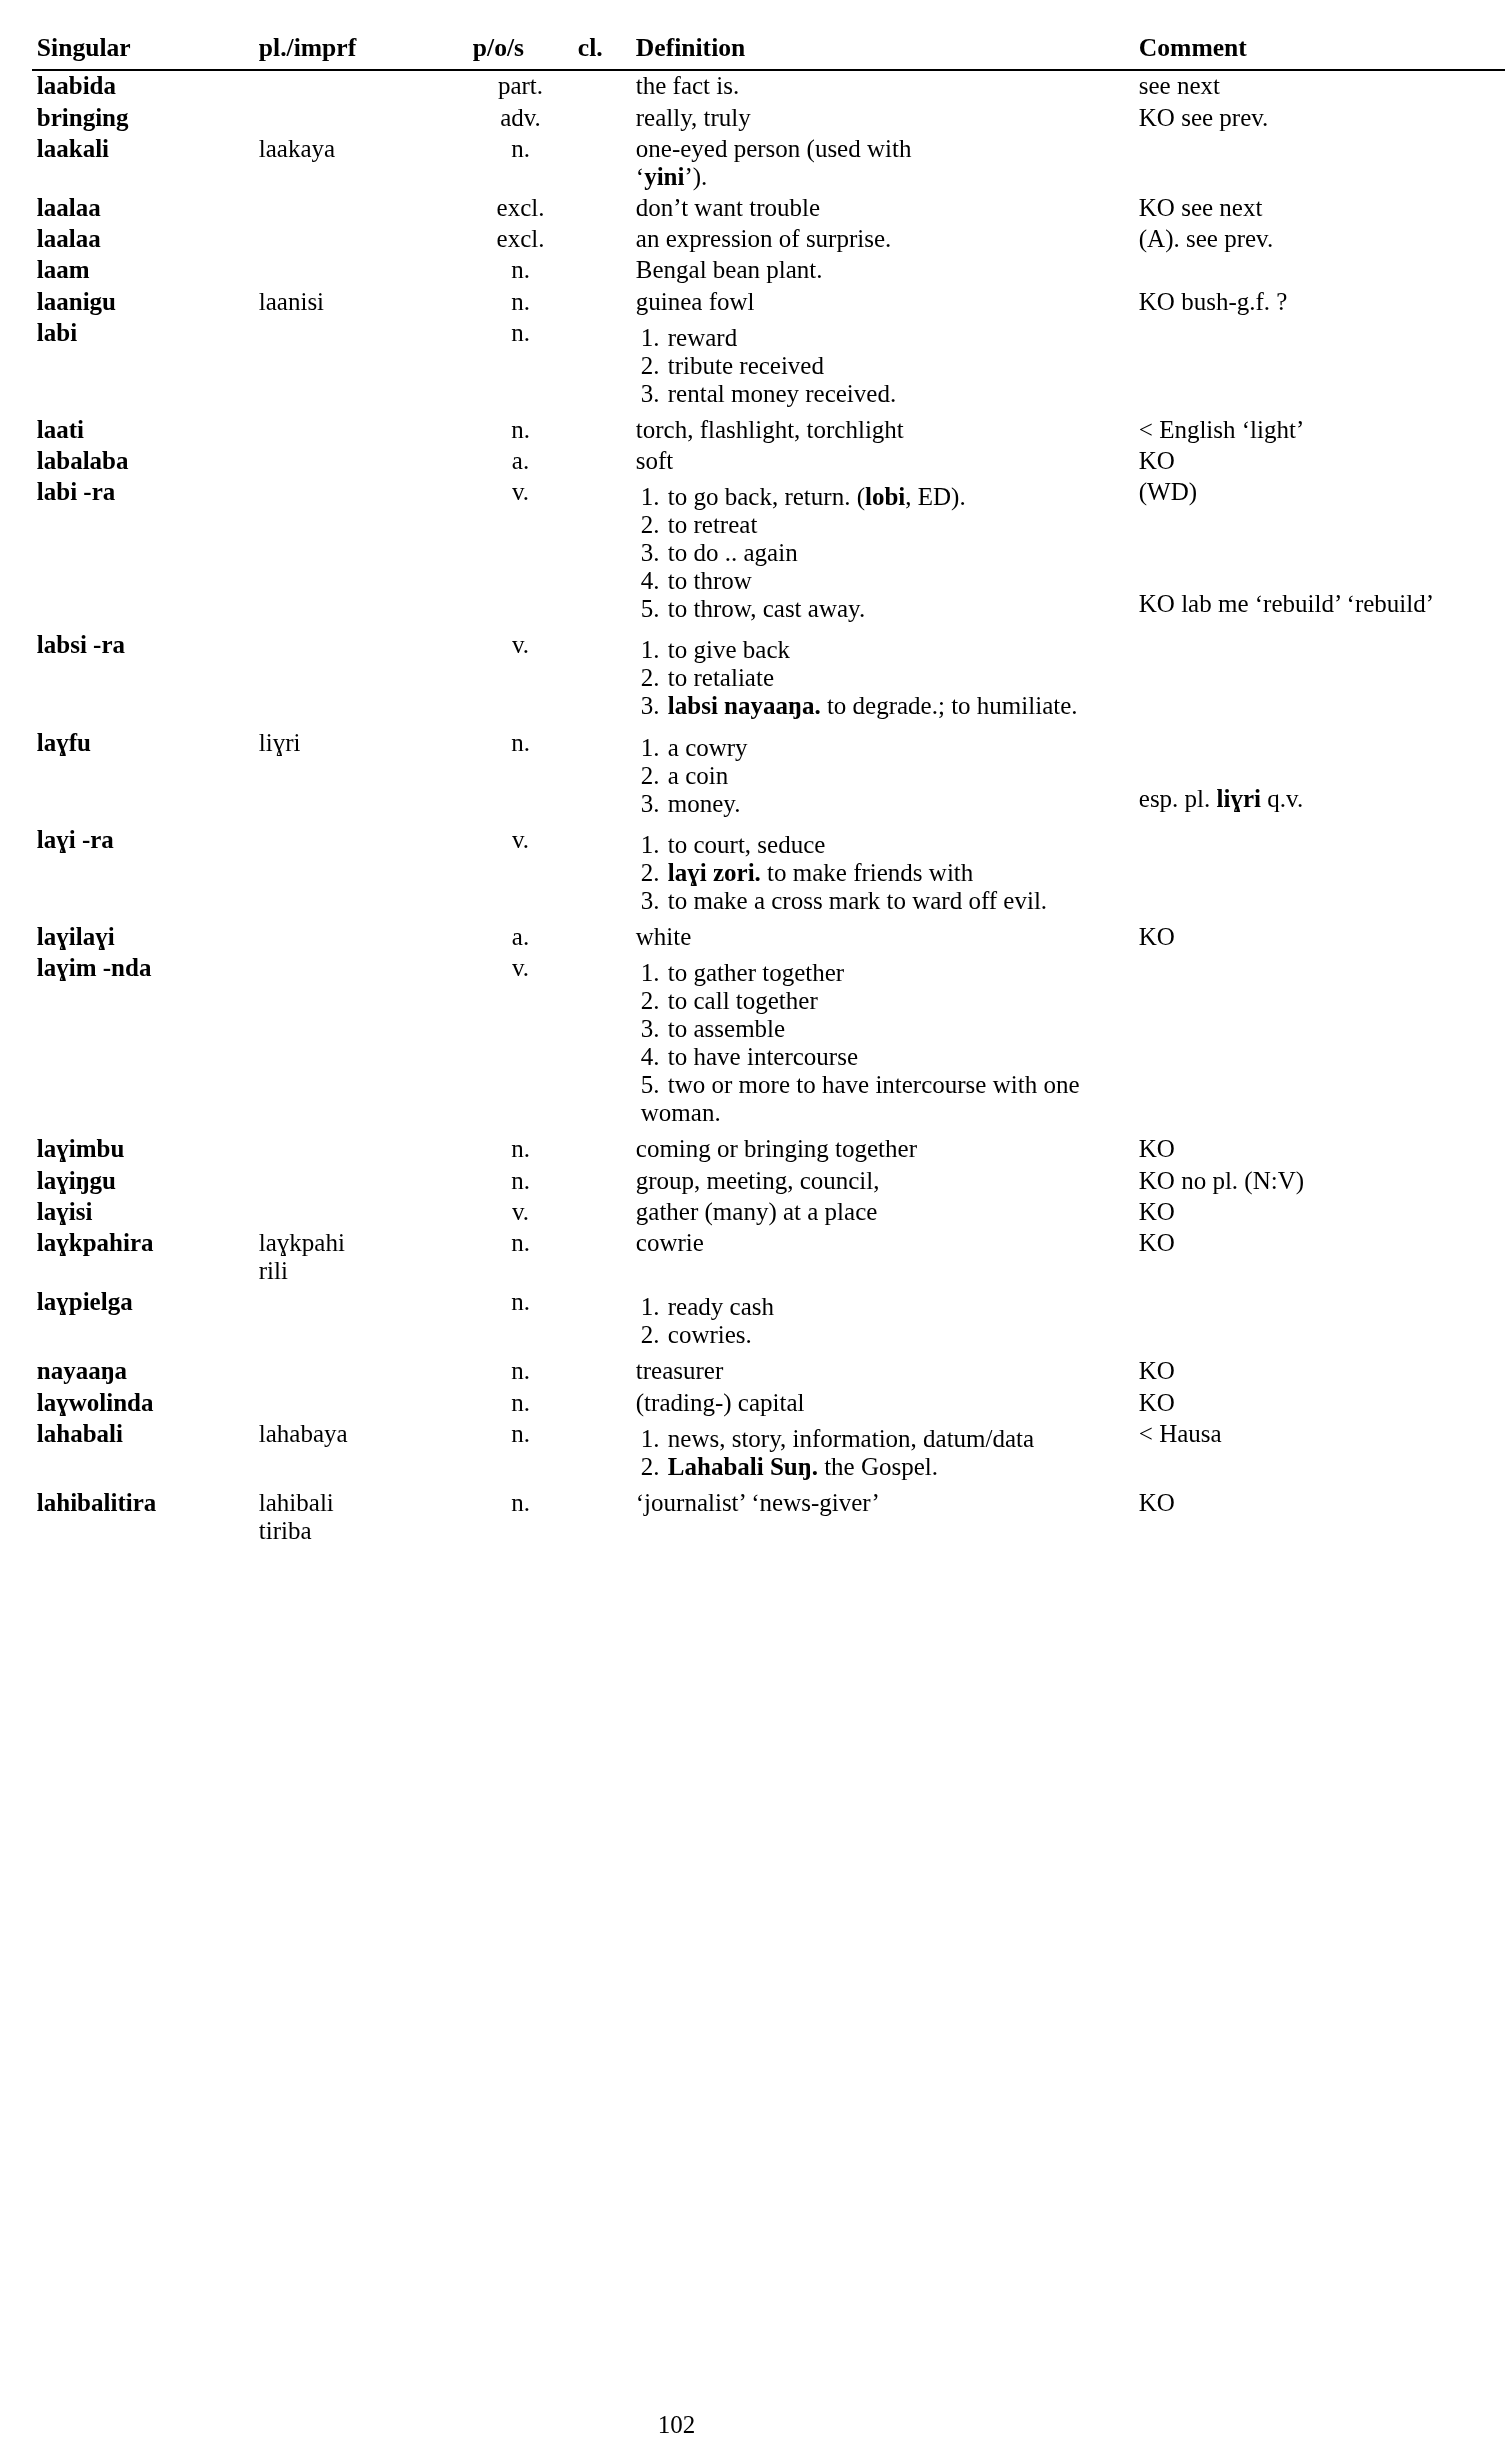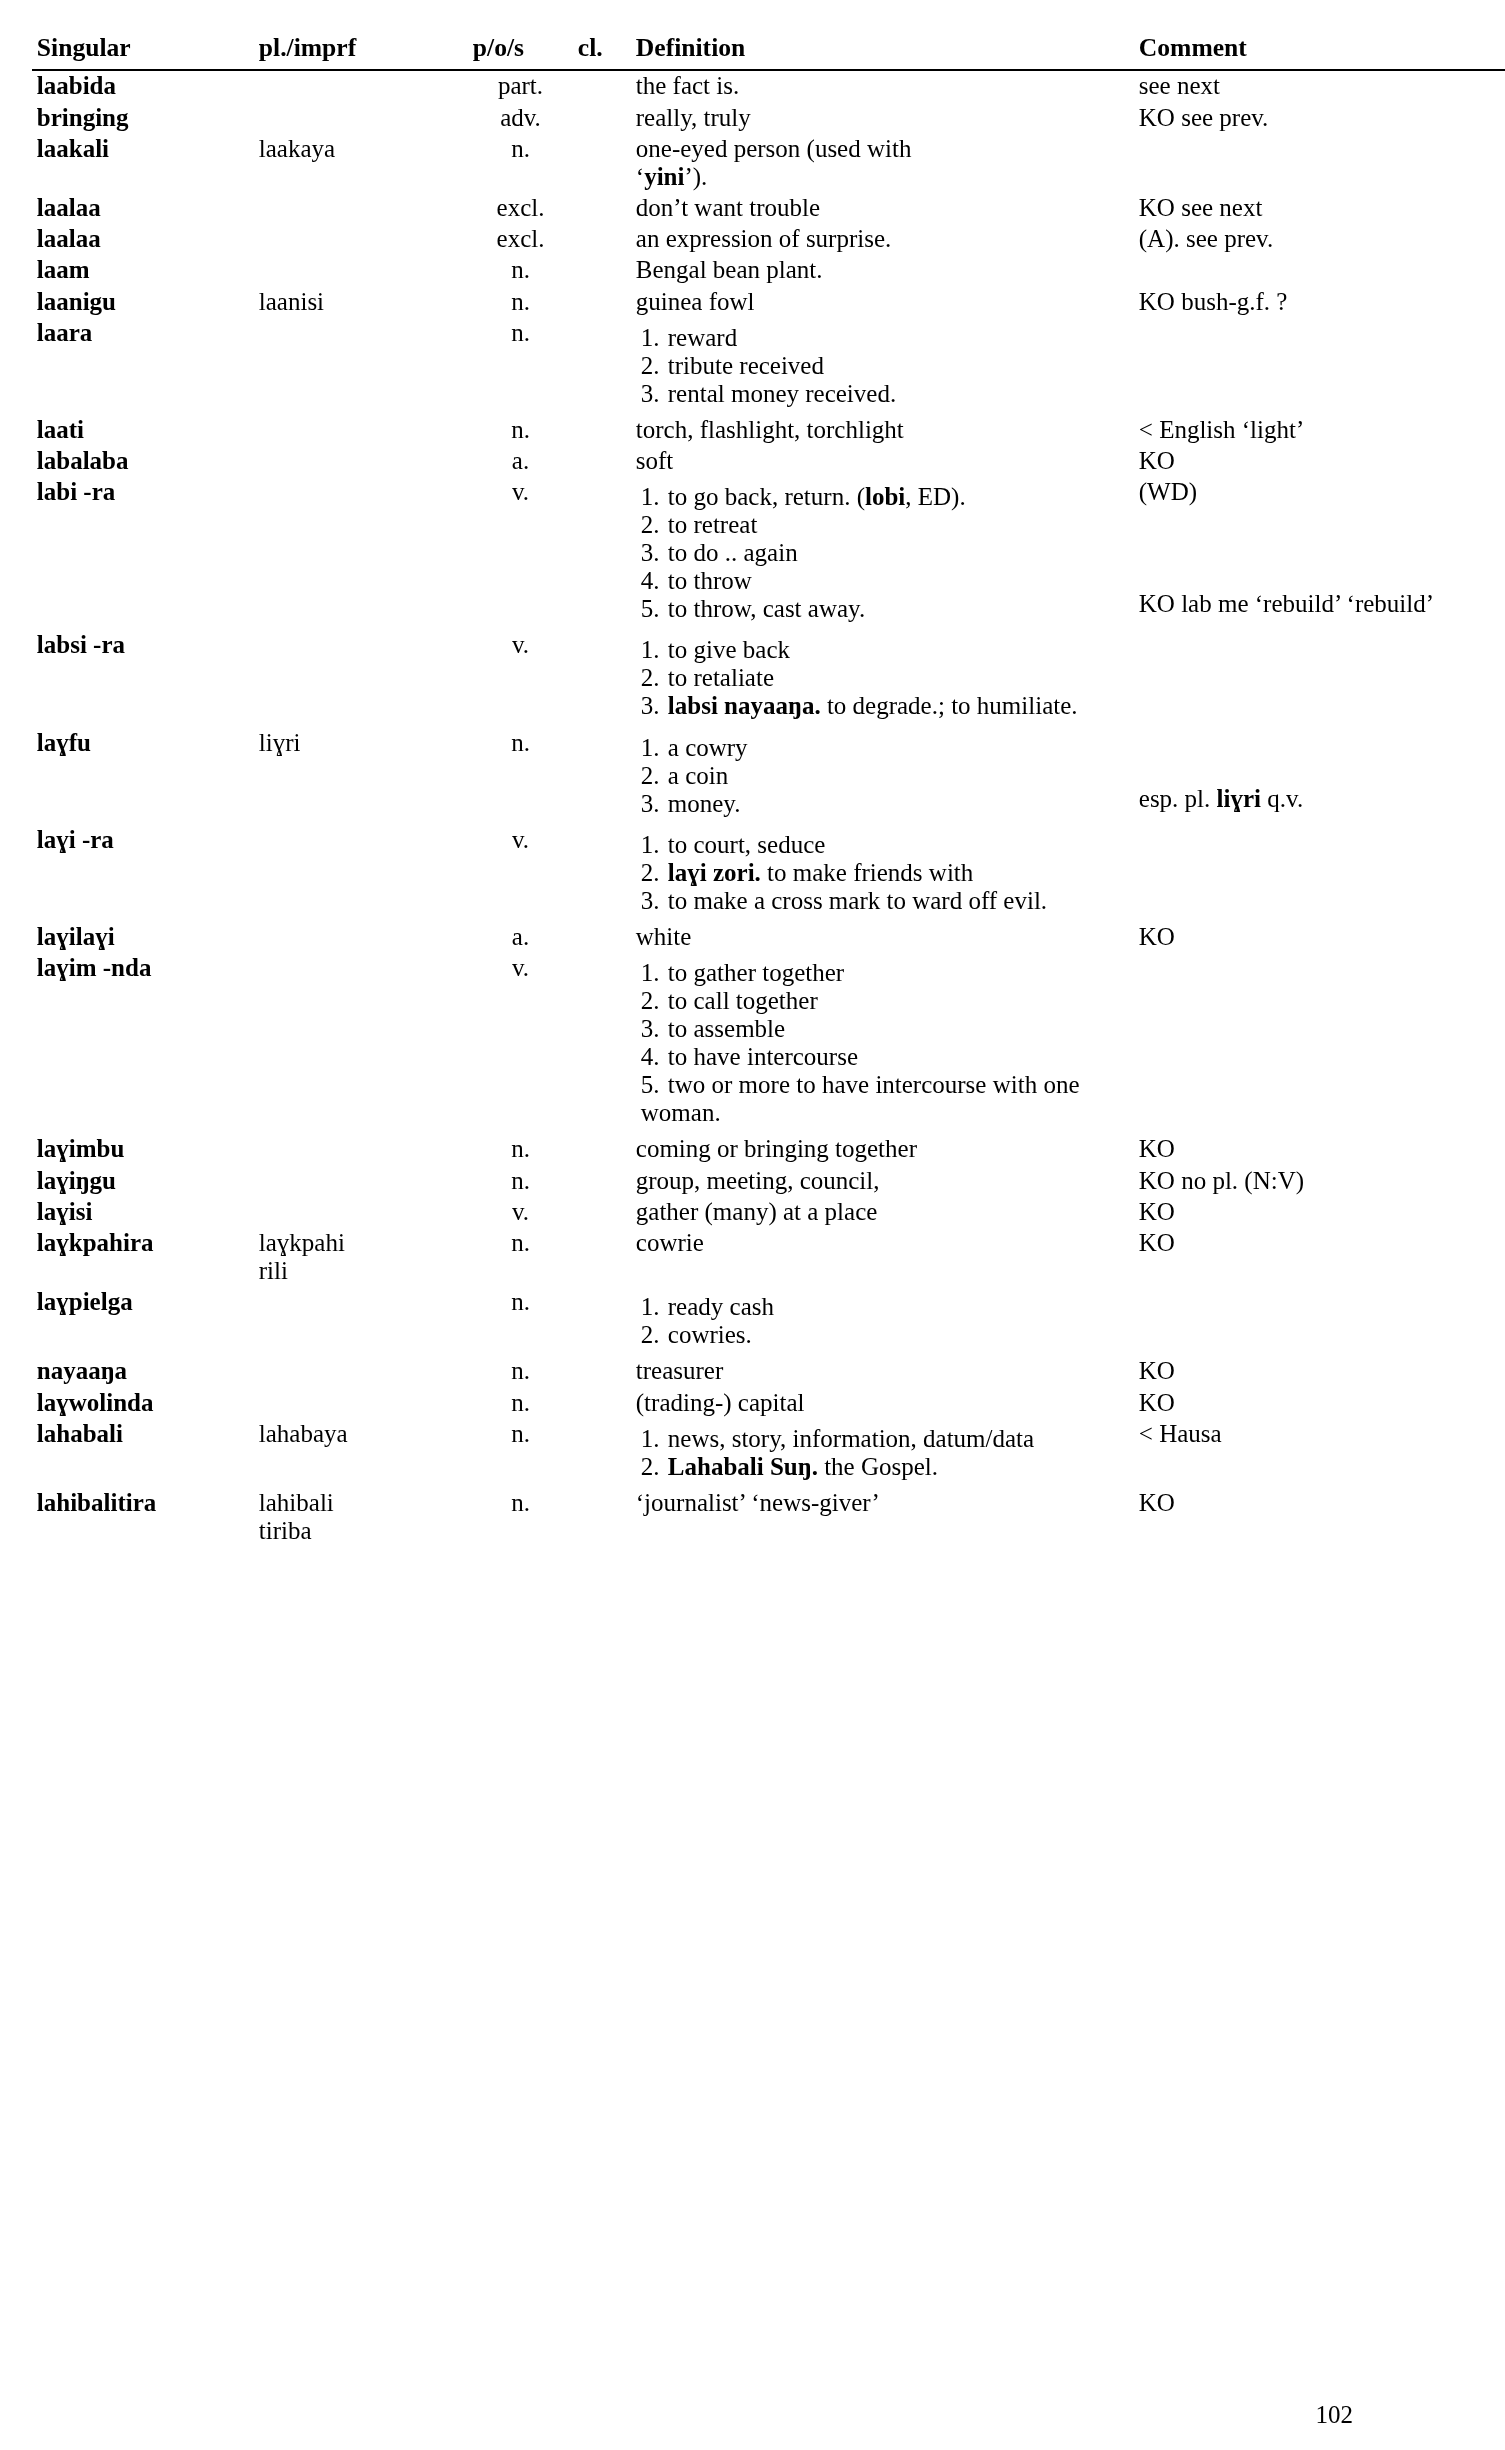--- a/index.html
+++ b/index.html
@@ -74,24 +74,24 @@
   }
   .sense-line {
     display: block;
   }
   b.bold { font-weight: bold; }
   .cont {
     font-weight: normal;
   }
   .folio {
     position: absolute;
-    bottom: 21px;
+    bottom: 11px;
     left: 0;
     width: 100%;
-    text-align: right;
+    text-align: center;
     font-size: 25px;
     font-family: "Liberation Serif", "DejaVu Serif", serif;
   }
   .com-wrap { white-space: nowrap; }
 </style>
 </head>
 <body>
 
 <div class="page">
 
@@ -190,21 +190,21 @@
           <td class="pos">n.</td>
           <td class="cl"></td>
           <td class="def">
             <span class="sense-line">guinea fowl</span>
           </td>
           <td class="com">
             <span class="sense-line com-wrap">KO bush-g.f. ?</span>
           </td>
         </tr>
         <tr>
-          <td class="sing">laara</td>
+          <td class="sing">labi</td>
           <td class="pl"></td>
           <td class="pos">n.</td>
           <td class="cl"></td>
           <td class="def">
             <ul class="senses">
               <li><span class="num">1.</span>reward</li>
               <li><span class="num">2.</span>tribute received</li>
               <li><span class="num">3.</span>rental money received.</li>
             </ul>
           </td>

